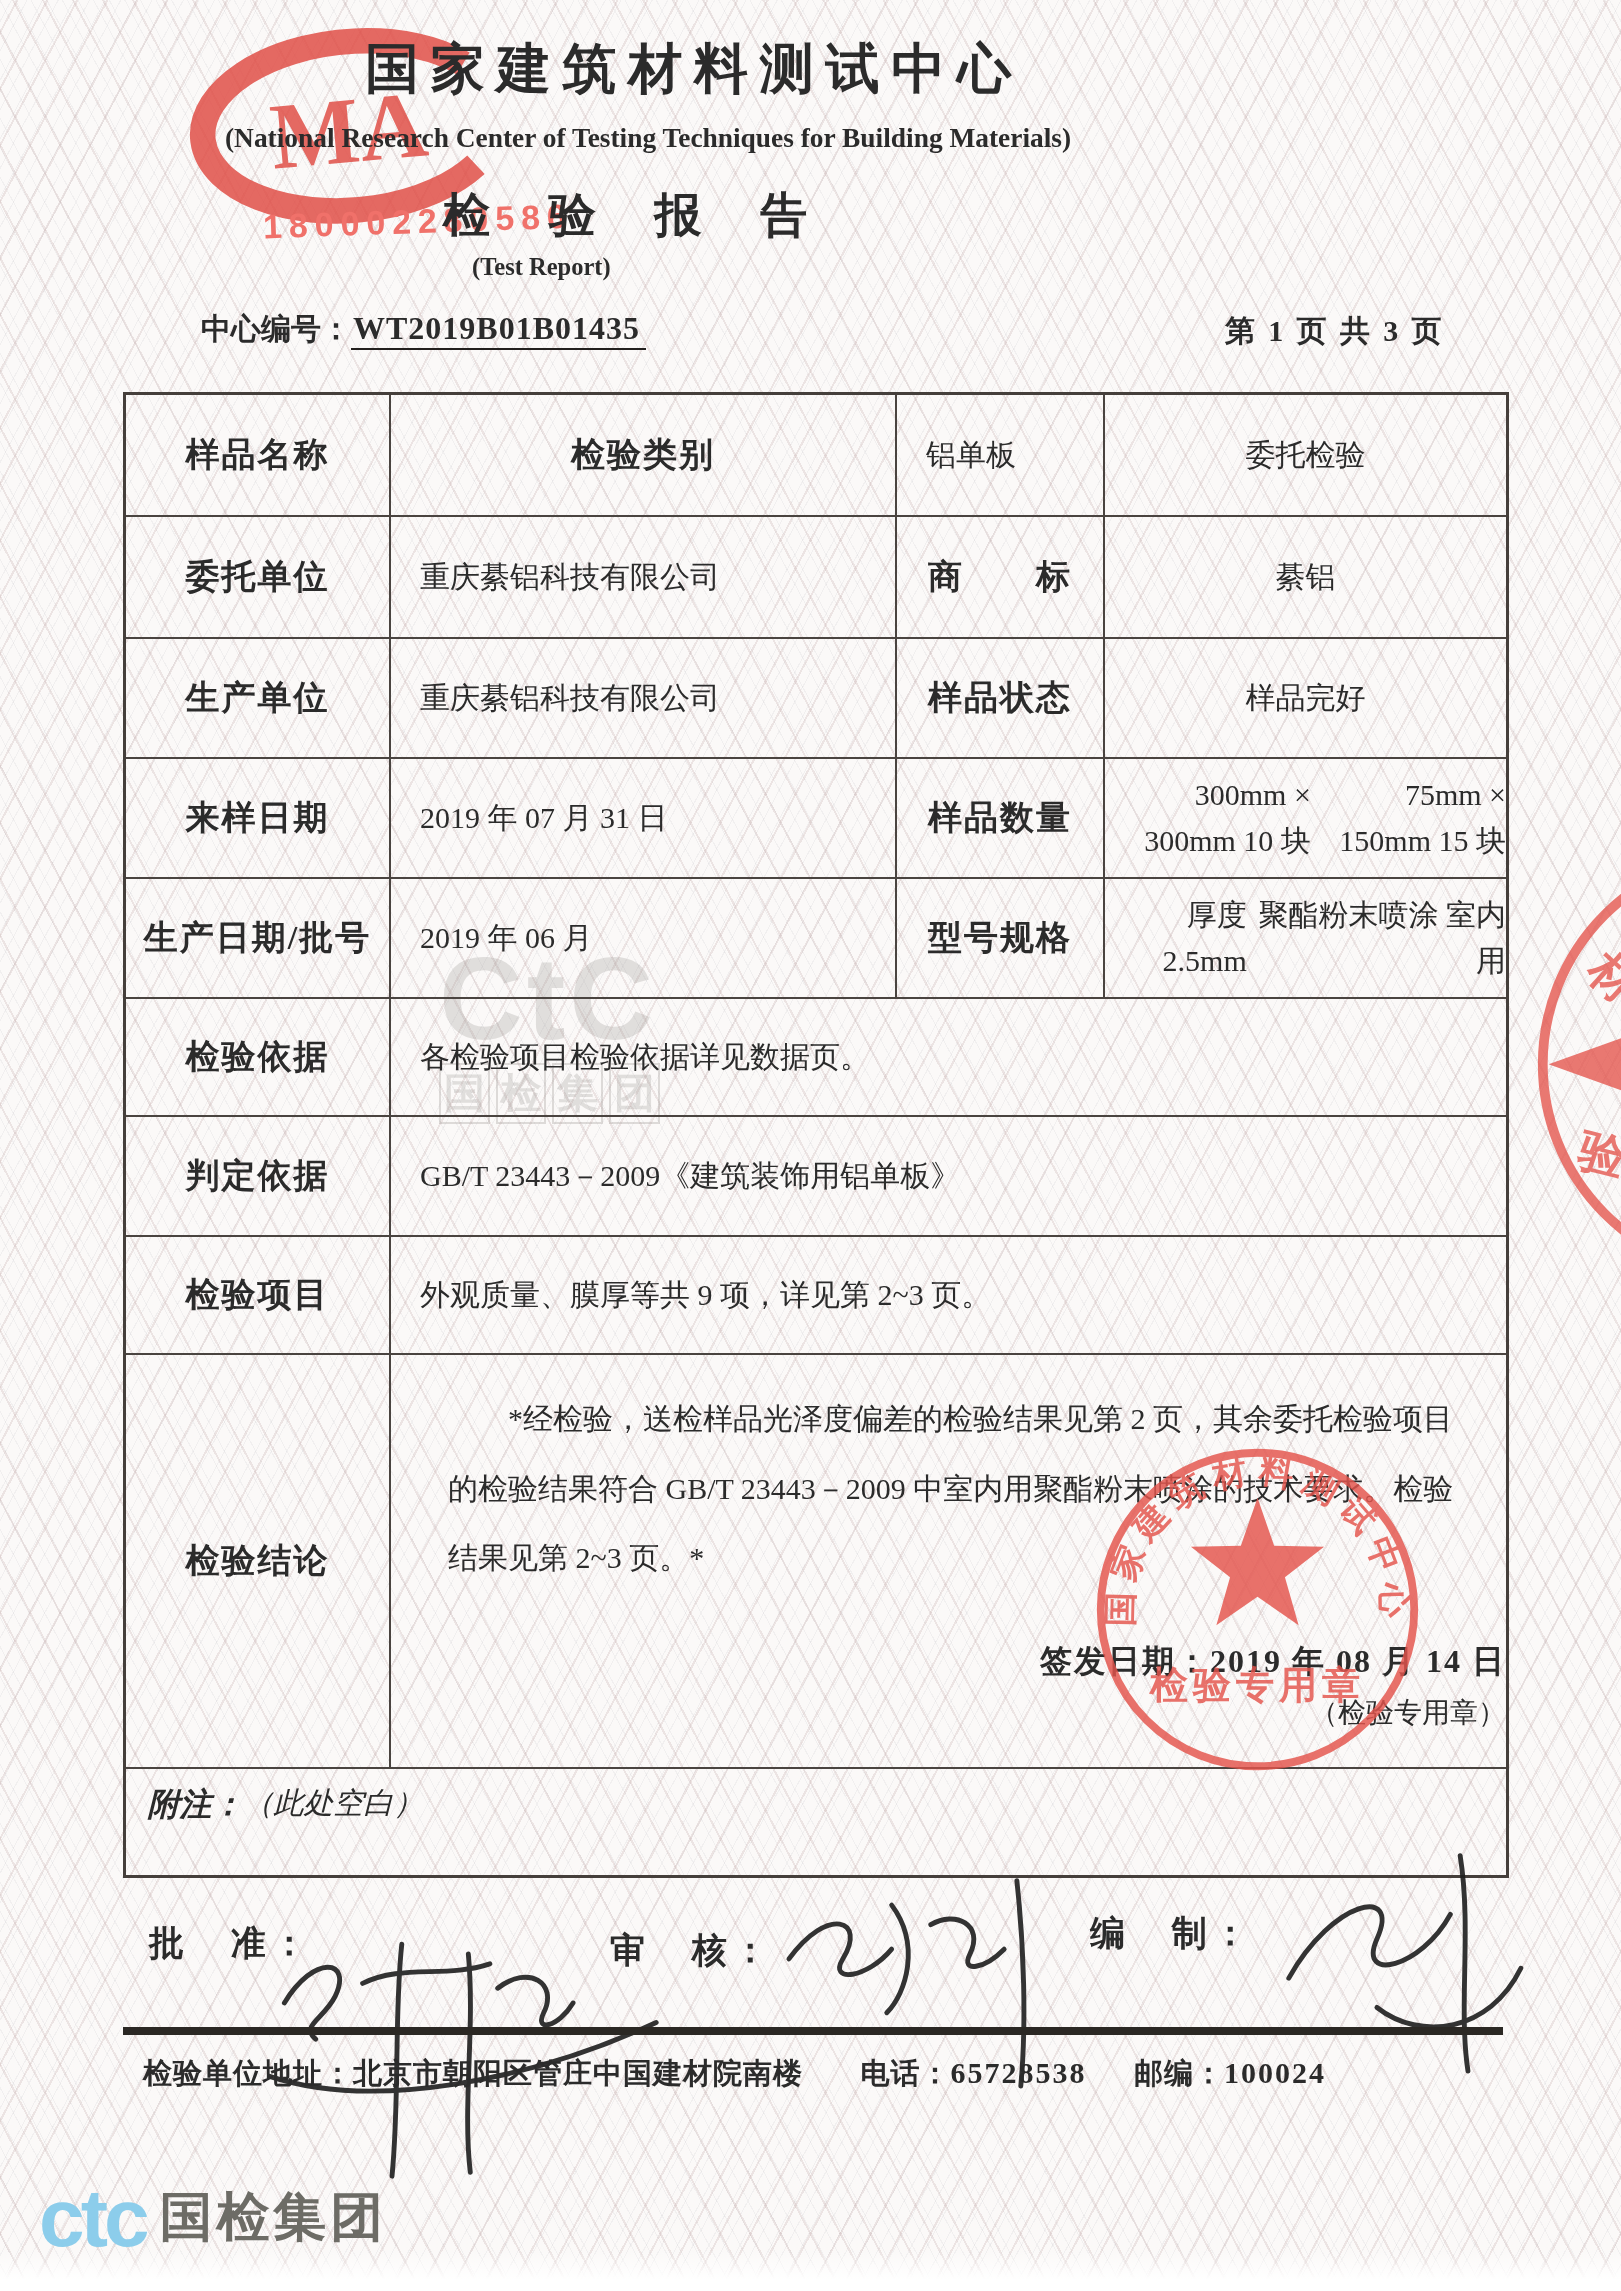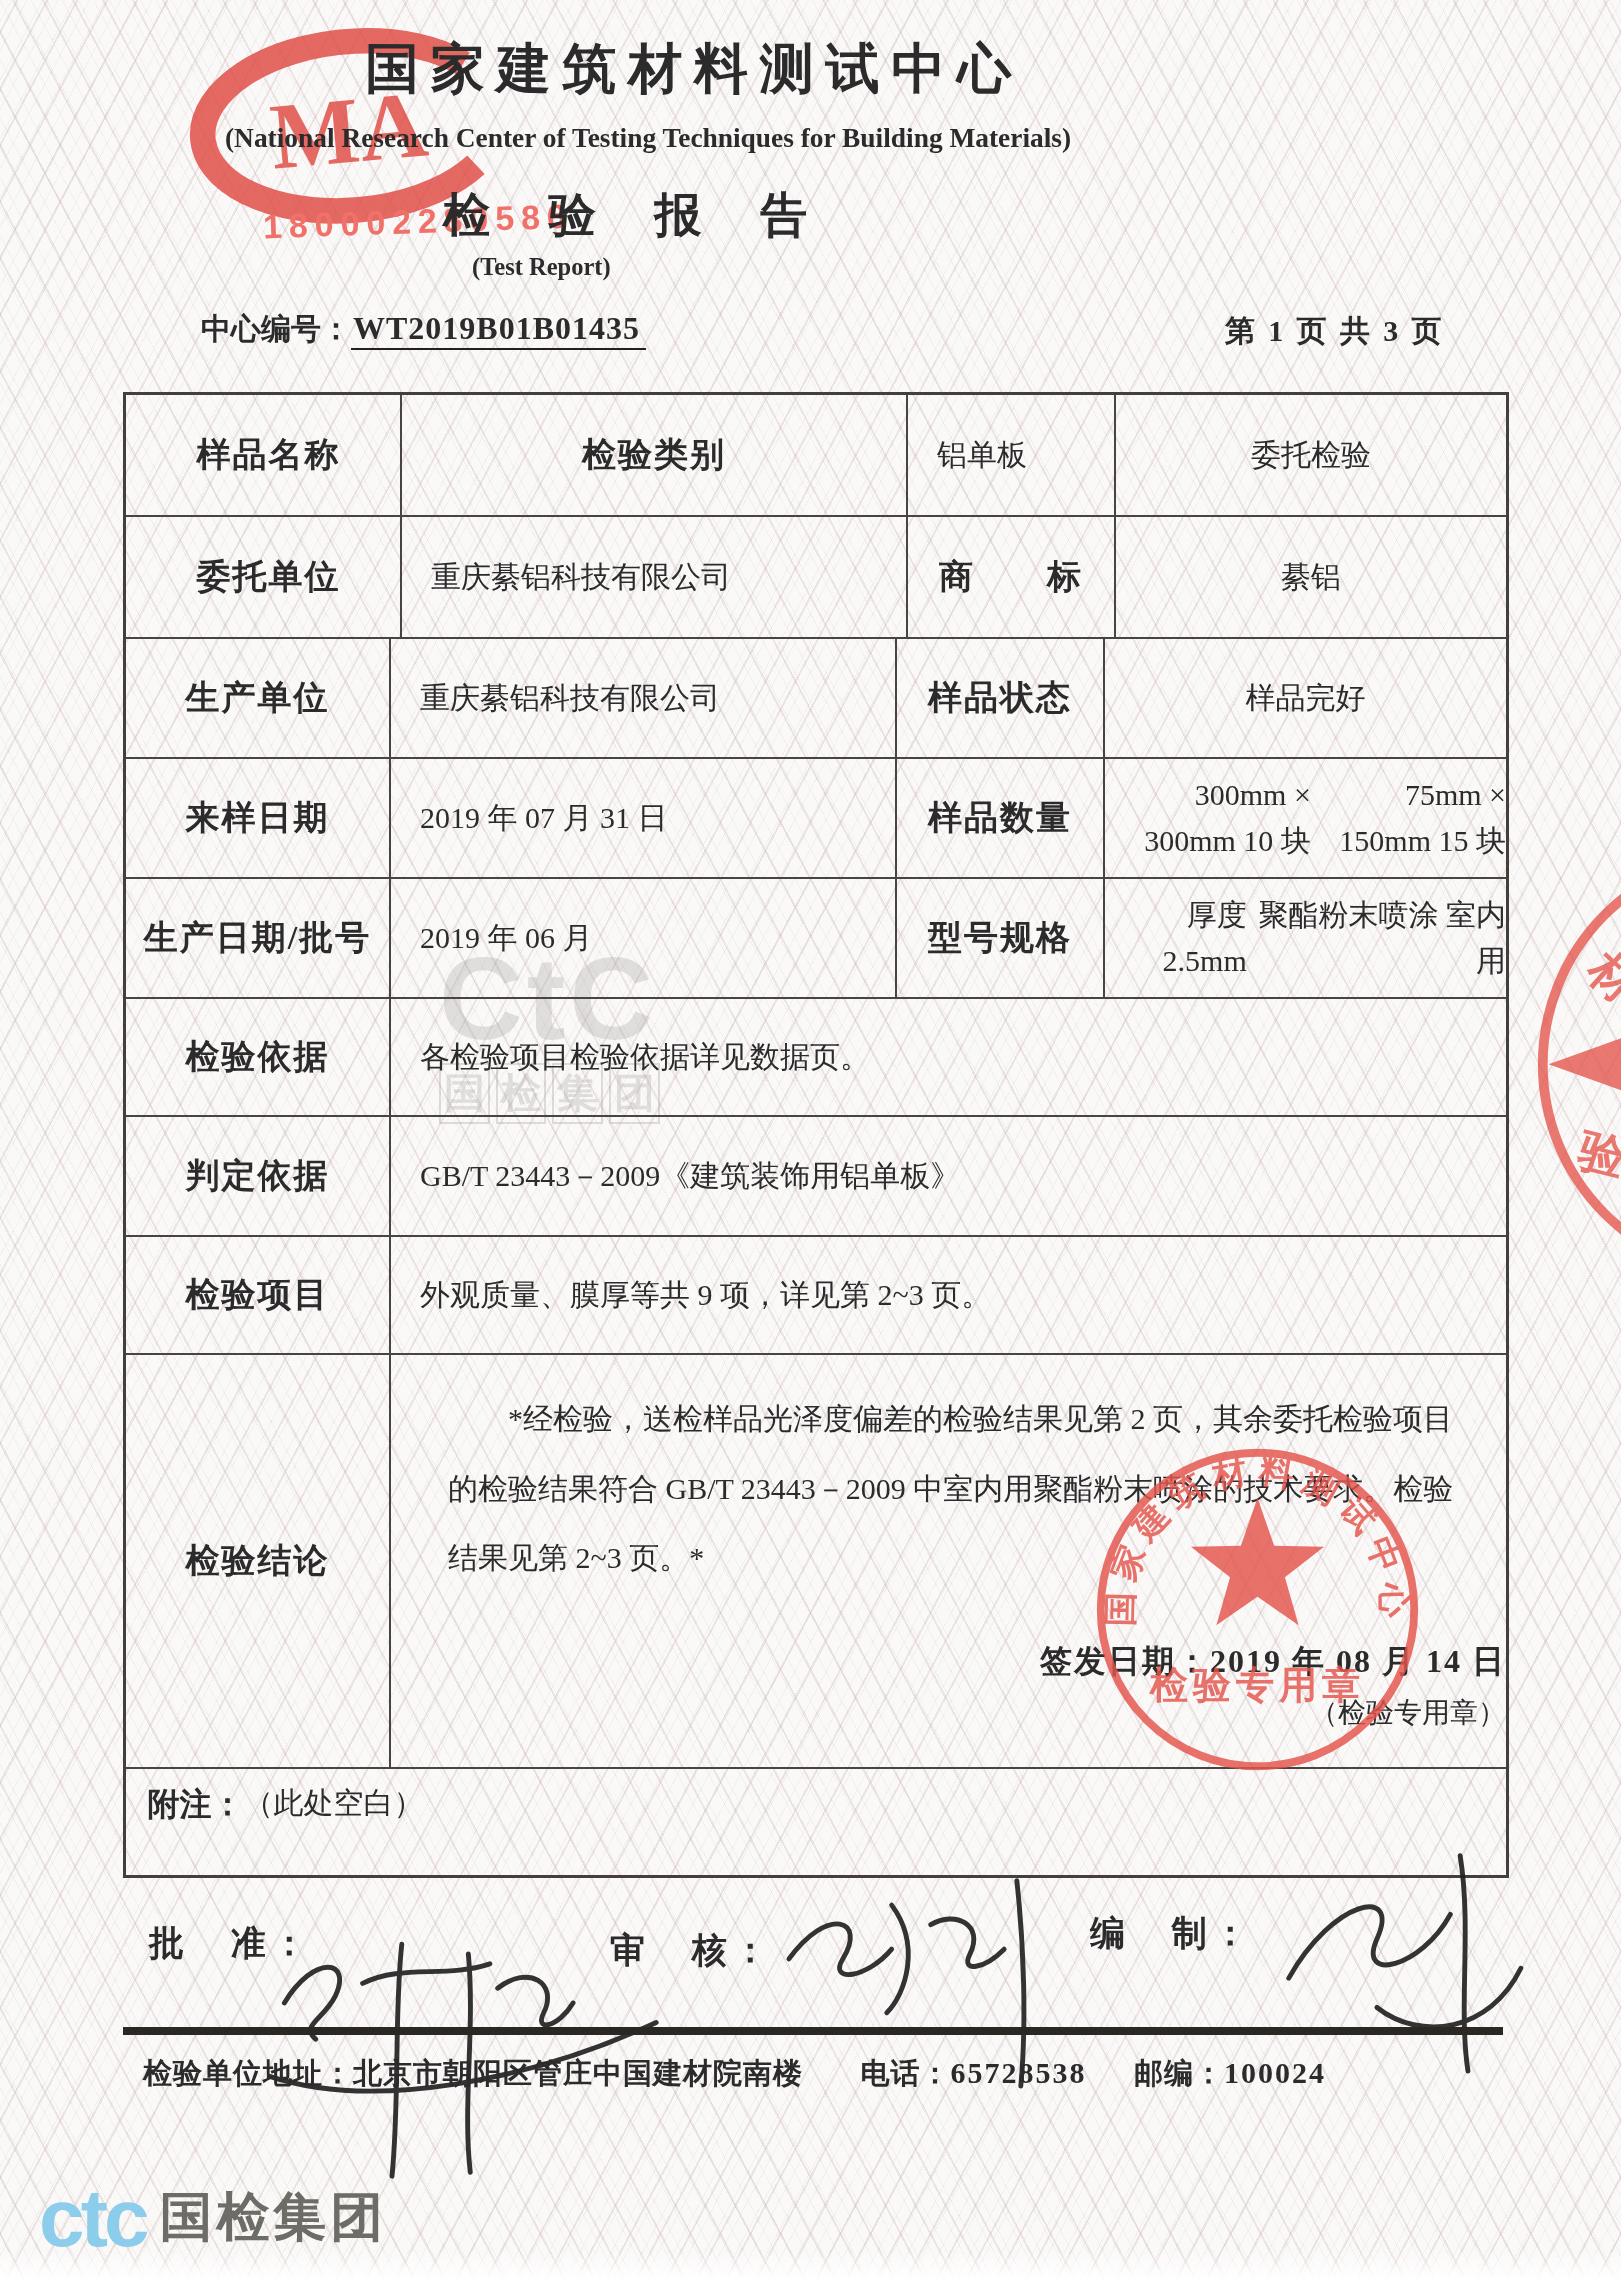--- a/index.html
+++ b/index.html
@@ -40,27 +40,27 @@
   .rpt-table{left:123px;top:392px;width:1380px;border:3.9px solid #453f3b;background:transparent;}
   .trow{display:grid;grid-template-columns:265px 506px 208px 1fr;border-bottom:2.9px solid #4a4440;}
   .trow.two{grid-template-columns:265px 1fr;}
   .trow.last{border-bottom:none;}
   .cell{border-right:2px solid #4a4440;display:flex;align-items:center;box-sizing:border-box;}
   .cell:last-child{border-right:none;}
   .lbl{justify-content:center;font-weight:bold;font-size:34px;letter-spacing:2px;text-align:center;}
   .val{font-size:30px;padding-left:29px;}
   .vcenter{justify-content:center;padding-left:0;text-align:right;}
   .stack{display:flex;align-items:center;line-height:1.55;}
-  .h122{height:120px;padding-left:11px;} .h120{height:118px;} .h118{height:116px;}
+  .h122{height:120px;} .h120{height:118px;} .h118{height:116px;}
   .conclusion-row{height:412px;}
   .conclusion-cell{position:relative;display:block;padding:0;}
   .conclusion-text{margin:29px 41px 0 57px;font-size:30px;line-height:2.32;text-indent:2em;}
   .sign-date{margin-top:47px;text-align:right;font-size:32px;font-weight:bold;letter-spacing:2px;}
   .seal-caption{margin-top:9.8px;text-align:right;font-size:28px;}
-  .note-cell{font-size:30px;padding-left:21.6px;align-items:flex-start;padding-top:13.7px;height:106px;}
+  .note-cell{font-size:30px;padding-left:21.6px;align-items:flex-start;padding-top:13.7px;height:106px;font-style:italic;}
   .note-cell .nlabel{font-weight:bold;font-size:32px;}
   
   .seal-svg{position:absolute;left:698px;top:86px;width:337px;height:337px;opacity:.82;}
   .edge-seal{right:0;top:841px;width:133px;height:470px;opacity:.78;}
   
   .sig-row{top:1900px;left:0;width:100%;}
   .sig-label{position:absolute;font-size:35px;font-weight:bold;letter-spacing:5.9px;}
   .sig-svg{position:absolute;overflow:visible;}
   
   .rule{left:123px;top:2027px;width:1380px;height:7.8px;background:#2b2824;}

